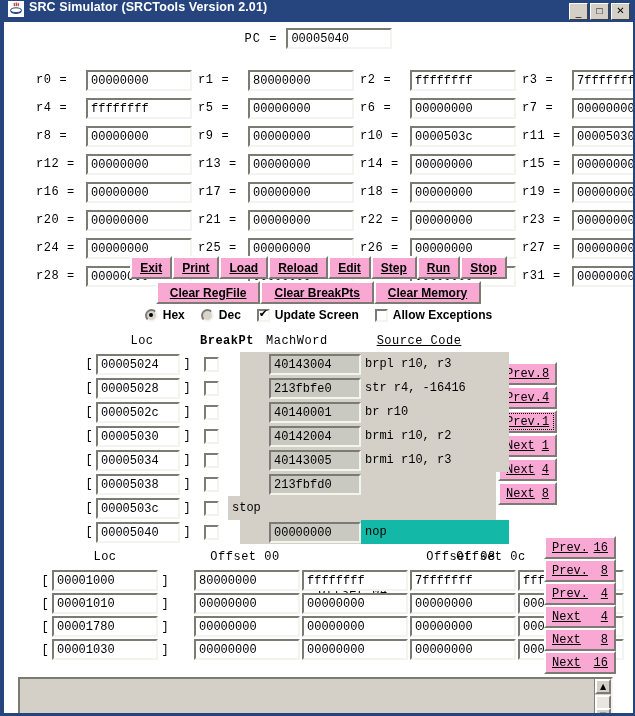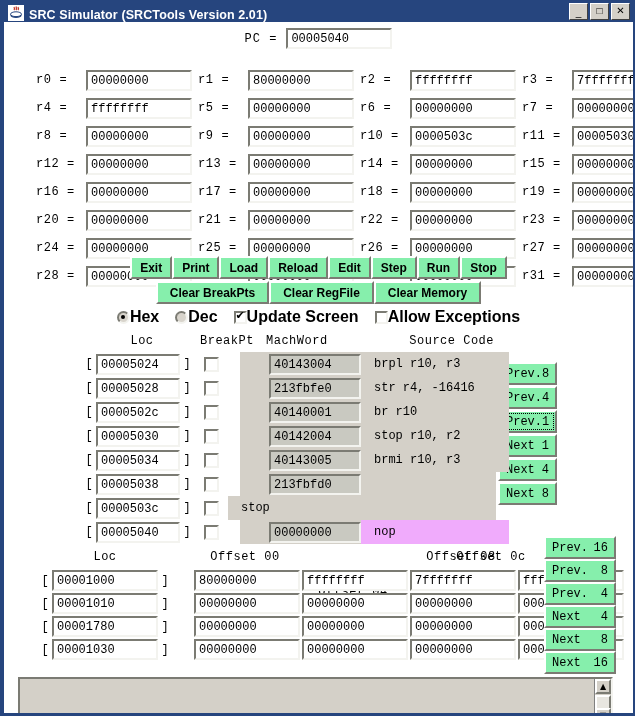--- a/index.html
+++ b/index.html
@@ -26,21 +26,21 @@
     border-bottom: 3px solid #26457e;
     border-top: 0;
   }
   #titlebar {
     position: absolute;
     left: 0; top: 0;
     right: 0;
     height: 22px;
     background: #26457e;
     display: flex;
-    align-items: flex-end;
+    align-items: flex-start;
     padding-left: 3px;
   }
   #title-icon {
     width: 16px; height: 16px;
     background: #ffffff;
     border: 1px solid #26457e;
     margin-right: 4px;
     flex: none;
     position: relative;
     overflow: hidden;
@@ -153,36 +153,37 @@
     text-align: left;
     letter-spacing: 0.5px;
     padding-left: 6px;
     box-sizing: border-box;
   }
   .reg-lbl .eq { margin-left: 8px; }
   .reg-field { width: 106px; }
 
   
   .btn {
-    background: #86efac;
+    background: #f9a8d4;
     border-top: 2px solid #ffffff;
     border-left: 2px solid #ffffff;
     border-right: 2px solid #7b7b73;
     border-bottom: 2px solid #7b7b73;
     font-family: "Liberation Sans", sans-serif;
     font-size: 12px;
     font-weight: bold;
     color: #000;
     text-align: center;
     box-sizing: border-box;
     cursor: pointer;
     display: flex;
     align-items: center;
     justify-content: center;
     user-select: none;
+    text-decoration: underline;
   }
   #btnrow1 {
     position: absolute;
     left: 0; top: 234px;
     width: 100%;
     display: flex;
     justify-content: center;
   }
   #btnrow1 .btn { height: 23px; padding: 0 8px; }
   #btnrow2 {
@@ -204,22 +205,23 @@
     align-items: center;
   }
   .opt {
     display: flex;
     align-items: center;
     margin-right: 16px;
     cursor: pointer;
   }
   .opt:last-child { margin-right: 0; }
   .opt .t {
-    font-size: 16px;
+    font-size: 12px;
     font-weight: bold;
+    margin-left: 5px;
     white-space: nowrap;
   }
   .radio {
     width: 13px; height: 13px;
     border-radius: 50%;
     background: #d8d4cc;
     border: 2px solid #7b7b73;
     border-right-color: #f3f3ef;
     border-bottom-color: #f3f3ef;
     box-sizing: border-box;
@@ -262,23 +264,23 @@
     width: 100%;
     height: 16px;
     font-size: 12px;
   }
   #code-hdr .h {
     position: absolute;
     top: 0;
     letter-spacing: 0.5px;
   }
   #code-hdr .h-loc   { left: 78px;  width: 120px; text-align: center; }
-  #code-hdr .h-bp    { left: 196px; }
+  #code-hdr .h-bp    { left: 196px; font-weight: bold; }
   #code-hdr .h-mw    { left: 262px; }
-  #code-hdr .h-src   { left: 340px; width: 150px; text-align: right; }
+  #code-hdr .h-src   { left: 340px; width: 150px; text-align: center; text-decoration: underline; }
 
   #code-rows {
     position: absolute;
     top: 330px; left: 0;
     width: 100%;
   }
   .code-row {
     position: relative;
     height: 24px;
     display: flex;
@@ -296,27 +298,27 @@
     display: flex;
     justify-content: center;
   }
   .code-mw { width: 92px; }
   .code-src {
     width: 148px;
     background: #d4d0c8;
     font-size: 12px;
     height: 24px;
     line-height: 24px;
-    padding-left: 13px;
+    padding-left: 4px;
     box-sizing: border-box;
     white-space: nowrap;
     color: #000;
     overflow: hidden;
   }
-  .code-row.current .code-src { background: #f0abfc; }
+  .code-row.current .code-src { background: #14b8a6; }
   .src-bg {
     position: absolute;
     left: 236px; top: 330px;
     width: 256px;
     height: 192px;
     background: #d4d0c8;
     z-index: 0;
   }
   #code-rows .code-row { z-index: 1; }
 
@@ -630,22 +632,22 @@
         <div class="btn">Print</div>
         <div class="btn">Load</div>
         <div class="btn">Reload</div>
         <div class="btn">Edit</div>
         <div class="btn">Step</div>
         <div class="btn">Run</div>
         <div class="btn">Stop</div>
       </div>
 
     <div id="btnrow2">
+        <div class="btn">Clear RegFile</div>
         <div class="btn">Clear BreakPts</div>
-        <div class="btn">Clear RegFile</div>
         <div class="btn">Clear Memory</div>
       </div>
 
     <div id="options">
       <div class="opt">
         <div class="radio on"></div>
         <div class="t">Hex</div>
       </div>
       <div class="opt">
         <div class="radio"></div>
@@ -701,21 +703,21 @@
           <div class="code-src mono">br r10</div>
         </div>
         <div class="code-row">
           <div class="brk-l mono">[</div>
           <div class="field mono code-loc">00005030</div>
           <div class="brk-r mono">]</div>
           <div class="code-cb-wrap">
             <div class="cbox" style="width: 15px; height: 15px;"></div>
           </div>
           <div class="field gray mono code-mw">40142004</div>
-          <div class="code-src mono">stop r10, r2</div>
+          <div class="code-src mono">brmi r10, r2</div>
         </div>
         <div class="code-row">
           <div class="brk-l mono">[</div>
           <div class="field mono code-loc">00005034</div>
           <div class="brk-r mono">]</div>
           <div class="code-cb-wrap">
             <div class="cbox" style="width: 15px; height: 15px;"></div>
           </div>
           <div class="field gray mono code-mw">40143005</div>
           <div class="code-src mono">brmi r10, r3</div>

